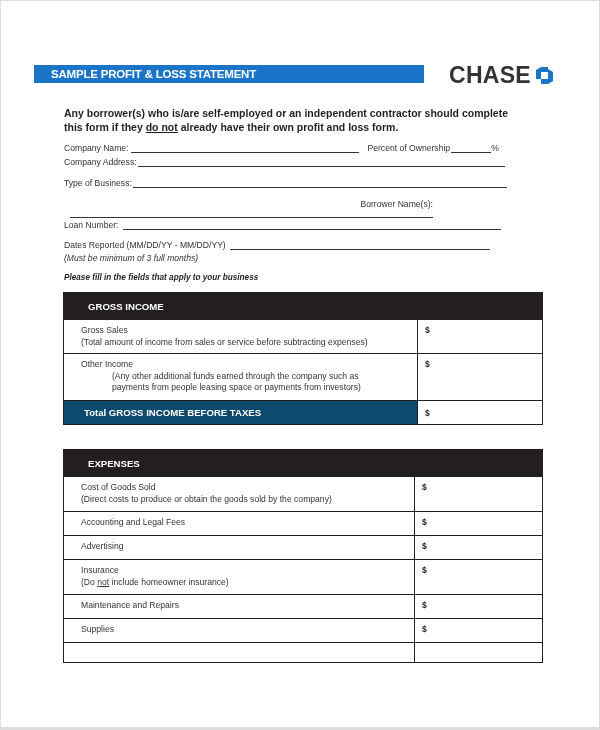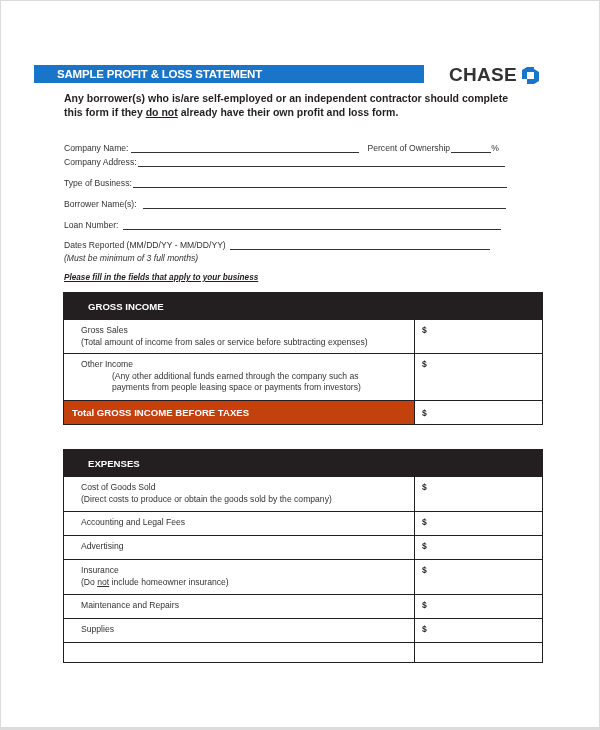--- a/index.html
+++ b/index.html
@@ -10,63 +10,63 @@
     color: #231f20;
   }
   .page-frame {
     position: absolute; left: 0; top: 0; width: 598px; height: 728px;
     border: 1px solid #dcdcdc; background: #fff;
   }
   .title-bar {
     position: absolute; left: 34px; top: 65px; width: 390px; height: 18px;
     background: #1a75c9; color: #fff;
     font-weight: bold; font-size: 11.5px; line-height: 18px;
-    padding-left: 23px; box-sizing: border-box; letter-spacing: -0.2px;
+    padding-left: 17px; box-sizing: border-box; letter-spacing: -0.2px;
   }
   .logo {
     position: absolute; left: 449px; top: 64px; height: 22px;
     display: flex; align-items: center;
   }
   .logo-text {
-    font-weight: bold; font-size: 19px; color: #333; letter-spacing: 0.3px;
+    font-weight: bold; font-size: 23px; color: #333; letter-spacing: 0.3px;
   }
   .logo-mark { margin-left: 5px; width: 17px; height: 17px; display: inline-block; }
   .intro {
-    position: absolute; left: 64px; top: 91px; width: 460px;
+    position: absolute; left: 64px; top: 106px; width: 460px;
     font-weight: bold; font-size: 10.5px; line-height: 14px; color: #231f20;
   }
   .intro u { text-decoration: underline; }
   .field {
     position: absolute; left: 64px; font-size: 8.6px; color: #333; white-space: nowrap;
     display: flex; align-items: flex-end;
   }
   .field .line {
     border-bottom: 1px solid #333; height: 8px; margin-left: 3px; display: inline-block;
   }
   .note-italic {
     position: absolute; left: 64px; font-size: 8.6px; font-style: italic; color: #333;
   }
   .note-bold-italic {
     position: absolute; left: 64px; top: 273px; font-size: 8.2px; font-style: italic;
-    font-weight: bold; color: #231f20; text-decoration: underline;
+    font-weight: bold; color: #231f20;
   }
   table.pl {
     position: absolute; left: 63px; width: 480px; border-collapse: collapse;
     font-size: 8.6px; color: #333;
   }
   table.pl td { border: 1px solid #231f20; vertical-align: top; padding: 0; }
   table.pl td.desc { width: 333px; padding: 5px 0 0 17px; line-height: 11.5px; }
   table.pl td.amt { padding: 5px 0 0 7px; font-weight: bold; color: #231f20; }
   table.pl tr.head td {
     background: #231f20; color: #fff; font-weight: bold; font-size: 9.6px;
     padding: 0 0 0 24px; height: 26px; vertical-align: middle; border-color: #231f20;
   }
   table.pl tr.total td.desc {
-    background: #c2410c; color: #fff; font-weight: bold; font-size: 9.6px;
-    padding: 0 0 0 8px; vertical-align: middle;
+    background: #0c4a6e; color: #fff; font-weight: bold; font-size: 9.6px;
+    padding: 0 0 0 20px; vertical-align: middle;
   }
   table.pl tr.total td.amt { vertical-align: middle; padding-top: 0; }
   .cutoff {
     position: absolute; left: 0; top: 681px; width: 600px; height: 48px; background: #fff;
   }
 </style>
 </head>
 <body>
 
 <div class="page-frame"></div>
@@ -102,21 +102,21 @@
 <div class="field" style="top:157px;">
   <span>Company Address:</span>
   <span class="line" style="width:367px;margin-left:1px;"></span>
 </div>
 
 <div class="field" style="top:178px;">
   <span>Type of Business:</span>
   <span class="line" style="width:374px;margin-left:1px;"></span>
 </div>
 
-<div class="field" style="top:199px;">
+<div class="field" style="top:199px;flex-direction:column;">
   <span>Borrower Name(s):</span>
   <span class="line" style="width:363px;margin-left:6px;"></span>
 </div>
 
 <div class="field" style="top:220px;">
   <span>Loan Number:</span>
   <span class="line" style="width:378px;margin-left:5px;"></span>
 </div>
 
 <div class="field" style="top:240px;">

